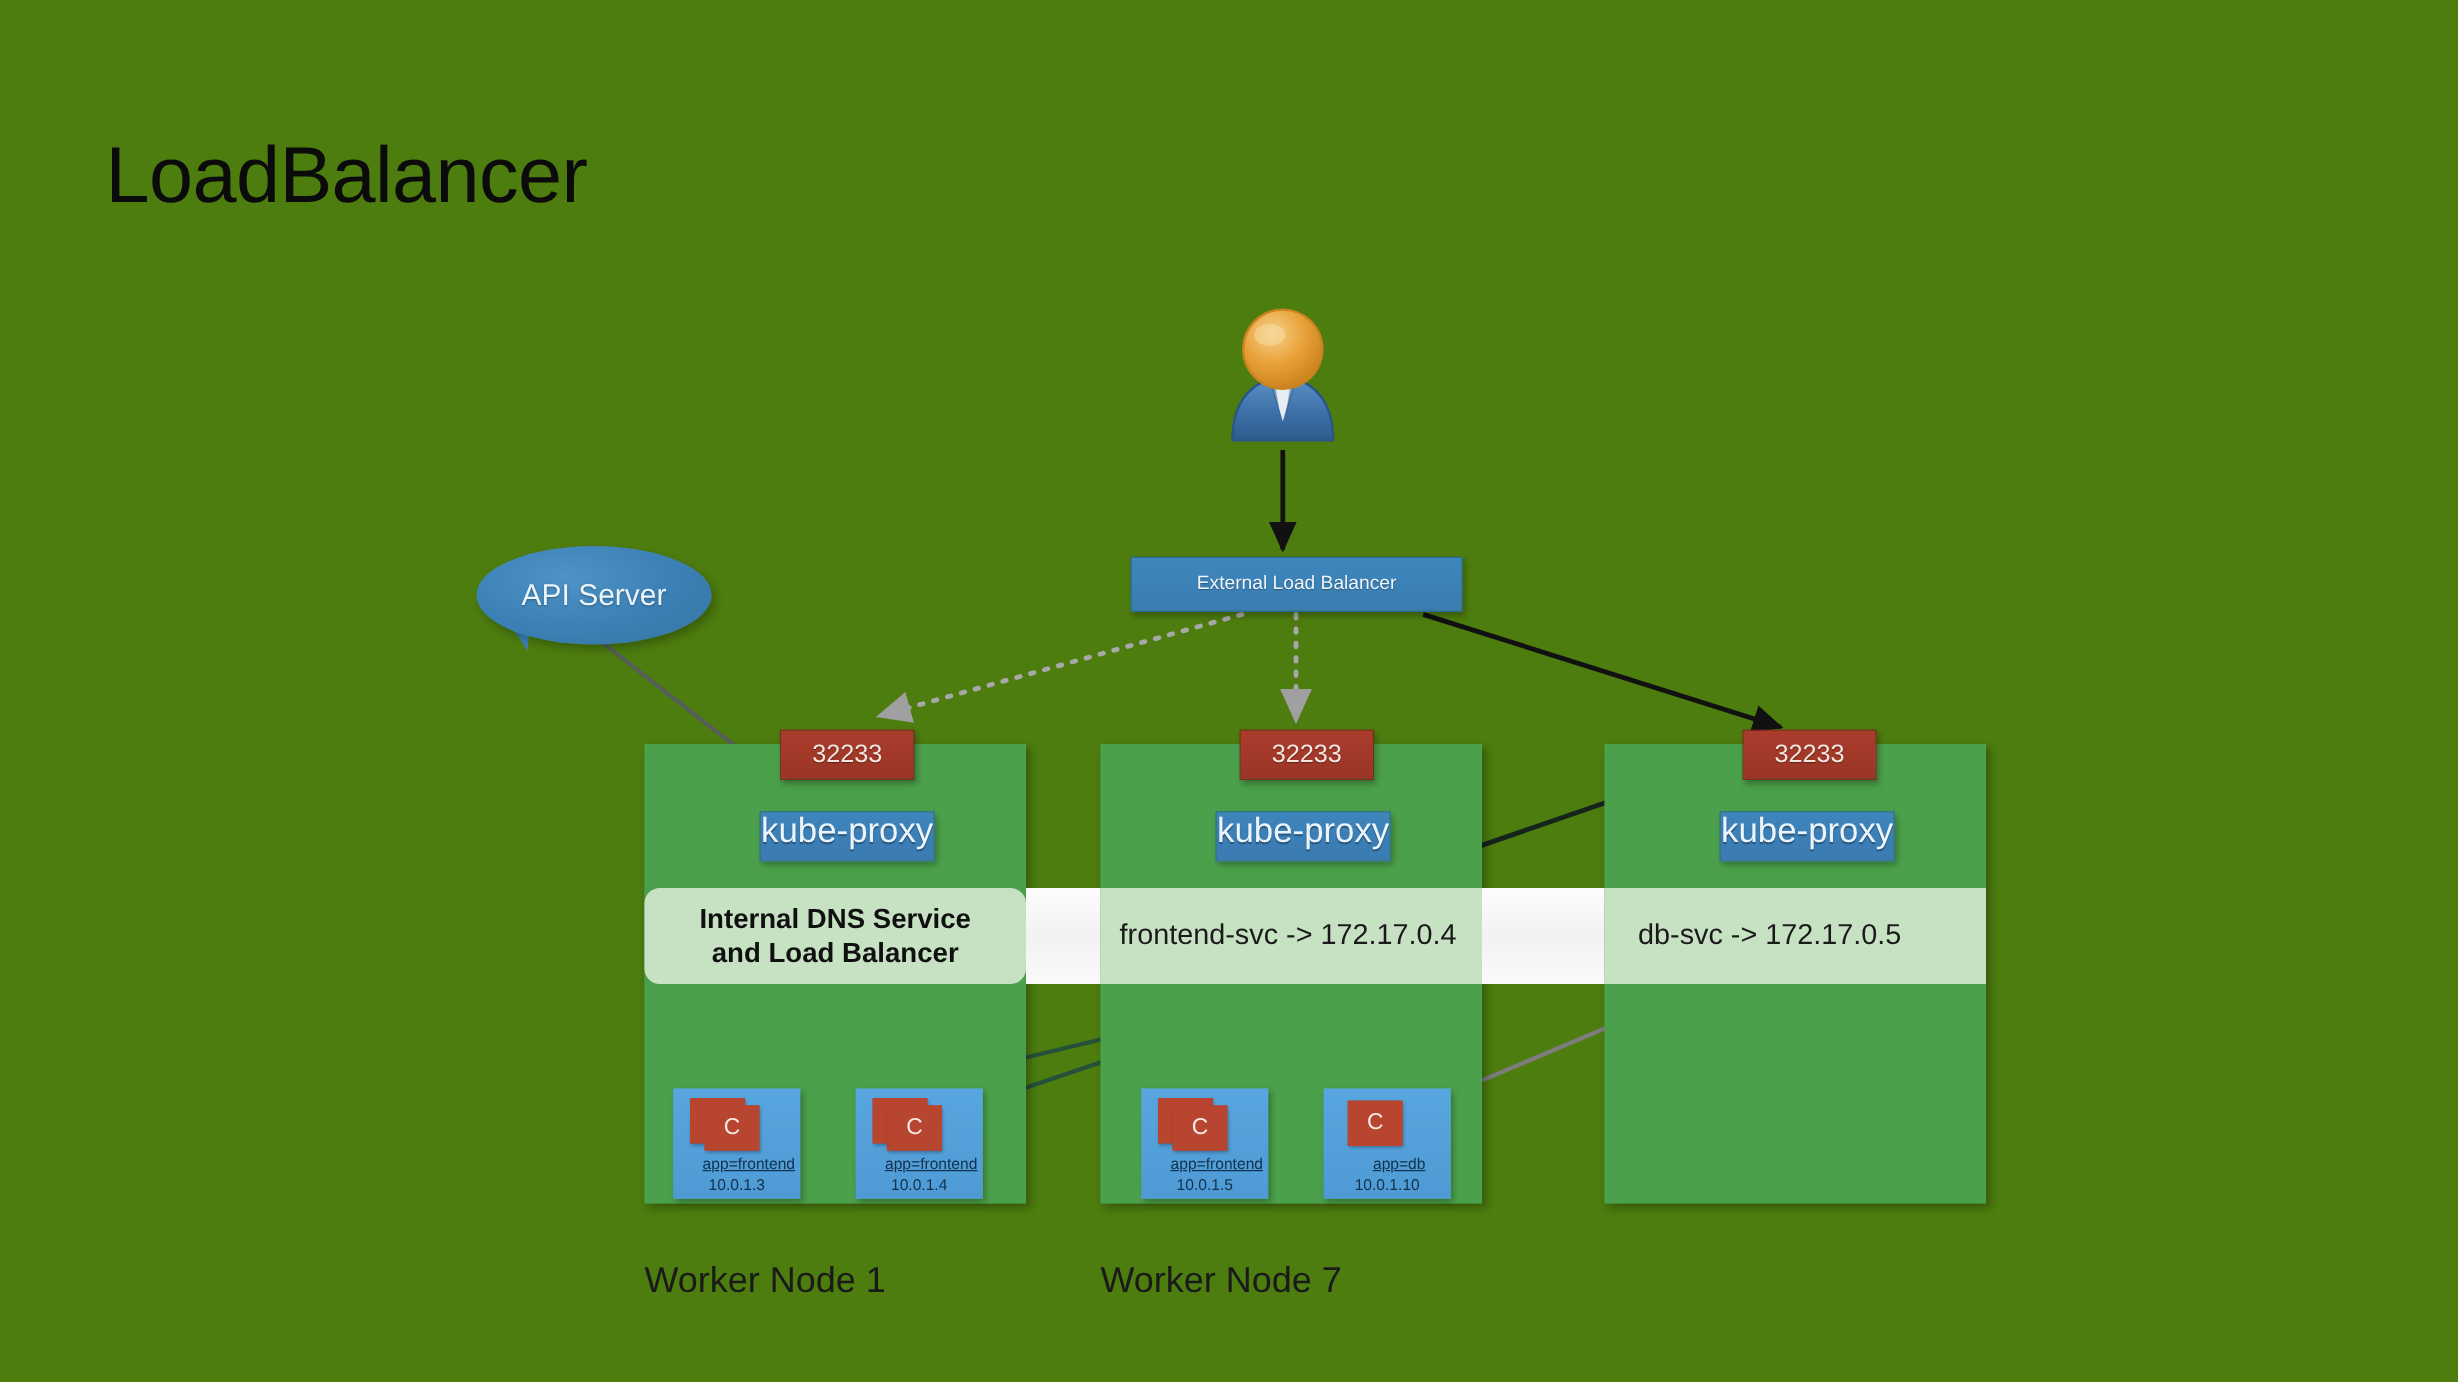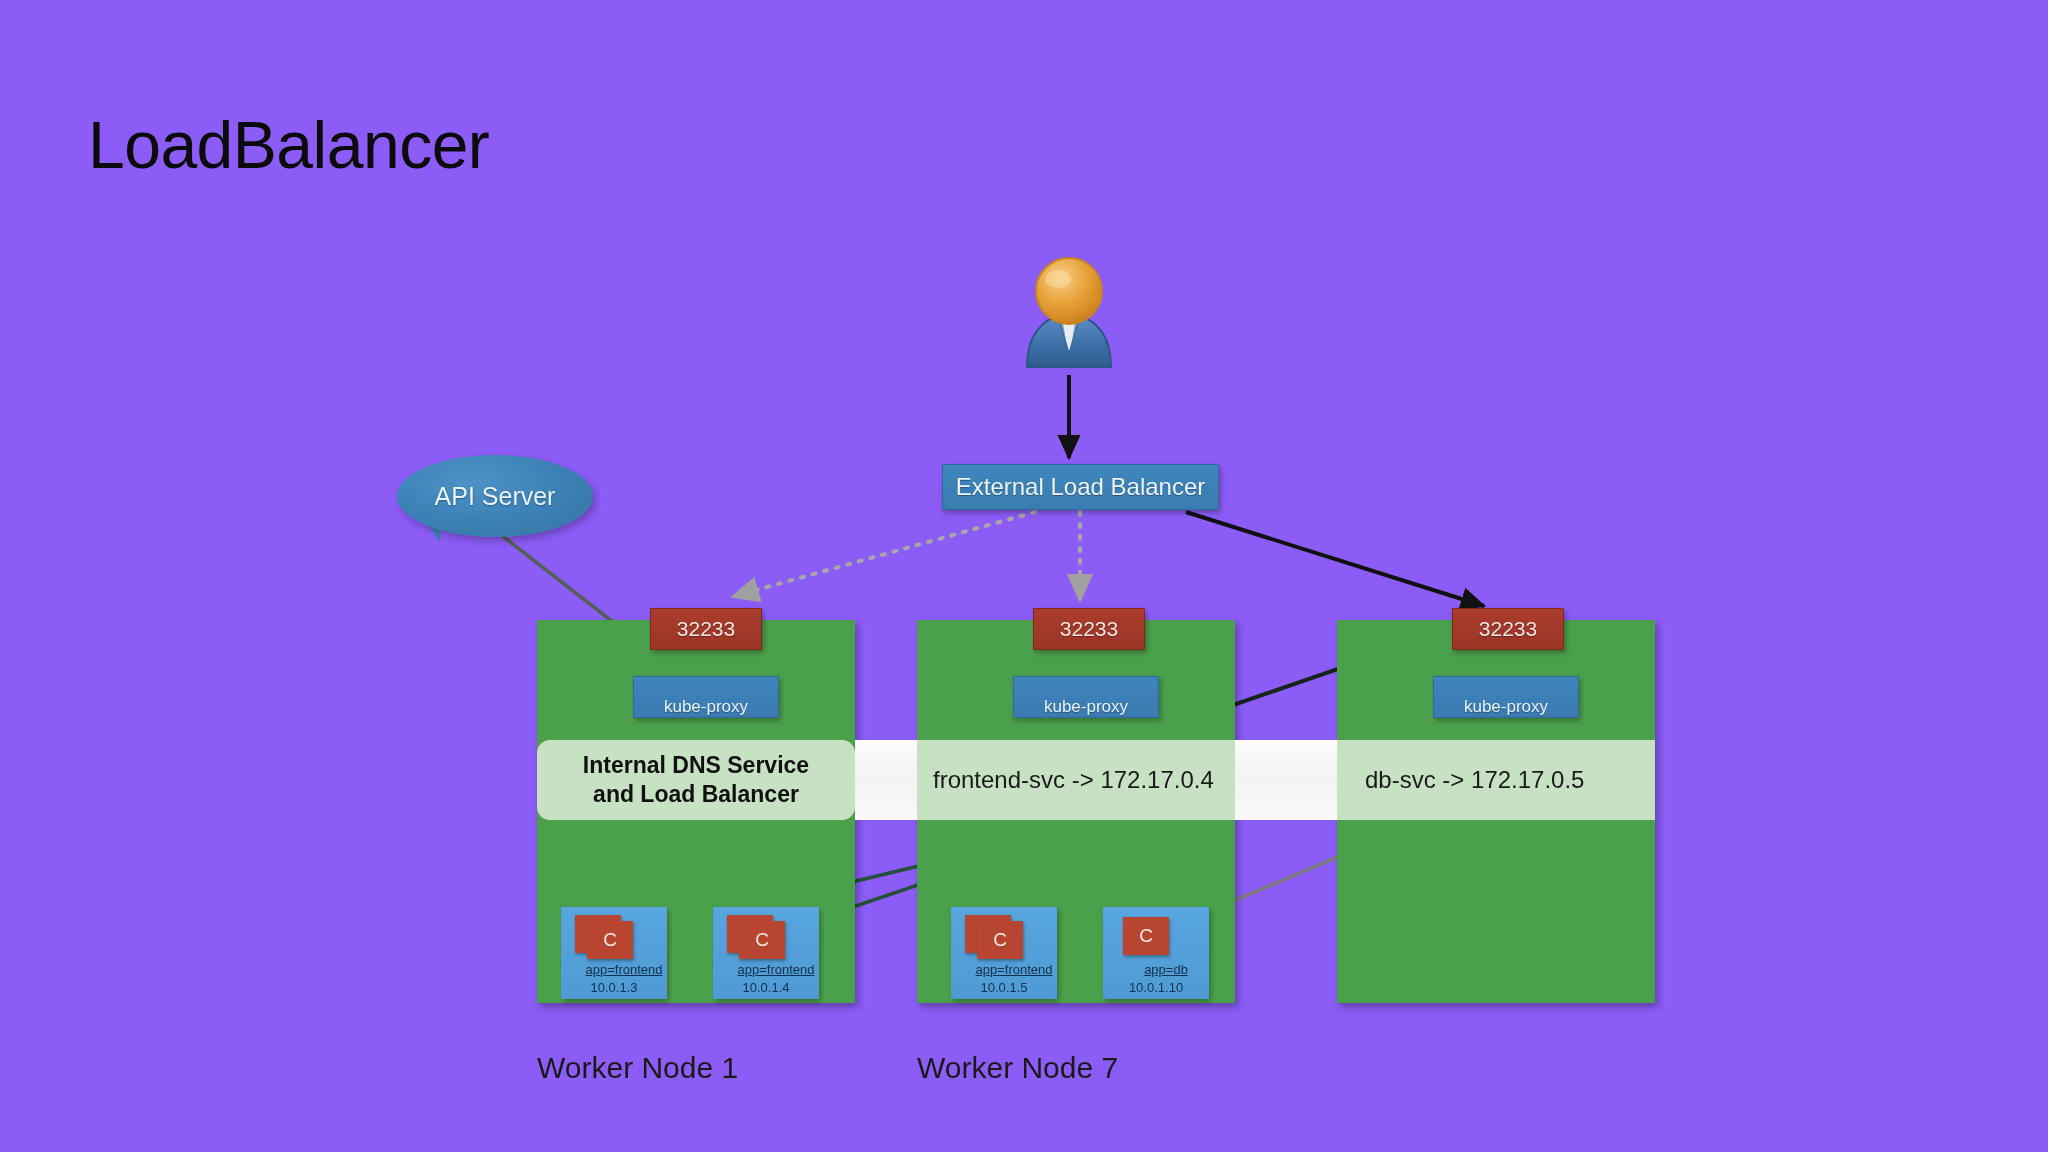--- a/index.html
+++ b/index.html
@@ -15,21 +15,21 @@
     overflow: hidden;
     font-family: "Liberation Sans", "DejaVu Sans", sans-serif;
     color: #111;
   }
 
   #slide {
     position: absolute;
     left: 0; top: 0;
     width: 2048px;
     height: 1152px;
-    background: #8b5cf6;
+    background: #4d7c0f;
   }
 
   
   #page-title {
     position: absolute;
     left: 88px;
     top: 112px;
     font-size: 66px;
     font-weight: 400;
     letter-spacing: -0.5px;
@@ -63,21 +63,21 @@
     top: 464px;
     width: 275px;
     height: 44px;
     background: linear-gradient(180deg,#3d87bd 0%, #3a7cb0 100%);
     border: 1px solid #2e6b99;
     box-shadow: 2px 3px 5px rgba(0,0,0,0.28);
     display: flex;
     align-items: center;
     justify-content: center;
     color: #eef5fb;
-    font-size: 24px;
+    font-size: 16px;
     text-shadow: 0 1px 1px rgba(0,0,0,0.35);
     white-space: nowrap;
   }
 
   
   #api-server-bubble {
     position: absolute;
     left: 397px;
     top: 455px;
     width: 196px;
@@ -165,24 +165,24 @@
   
   .kube-proxy {
     position: absolute;
     top: 676px;
     width: 144px;
     height: 40px;
     background: linear-gradient(180deg,#3e85bd 0%, #3a7ab0 100%);
     border: 1px solid #2f6c9c;
     box-shadow: 2px 3px 5px rgba(0,0,0,0.28);
     display: flex;
-    align-items: flex-end;
+    align-items: flex-start;
     justify-content: center;
     color: #eaf4fc;
-    font-size: 17px;
+    font-size: 29px;
     text-shadow: 0 1px 1px rgba(0,0,0,0.35);
     white-space: nowrap;
   }
   #kube-proxy-1 { left: 633px; }
   #kube-proxy-2 { left: 1013px; }
   #kube-proxy-3 { left: 1433px; }
 
   
   .service-band {
     position: absolute;

